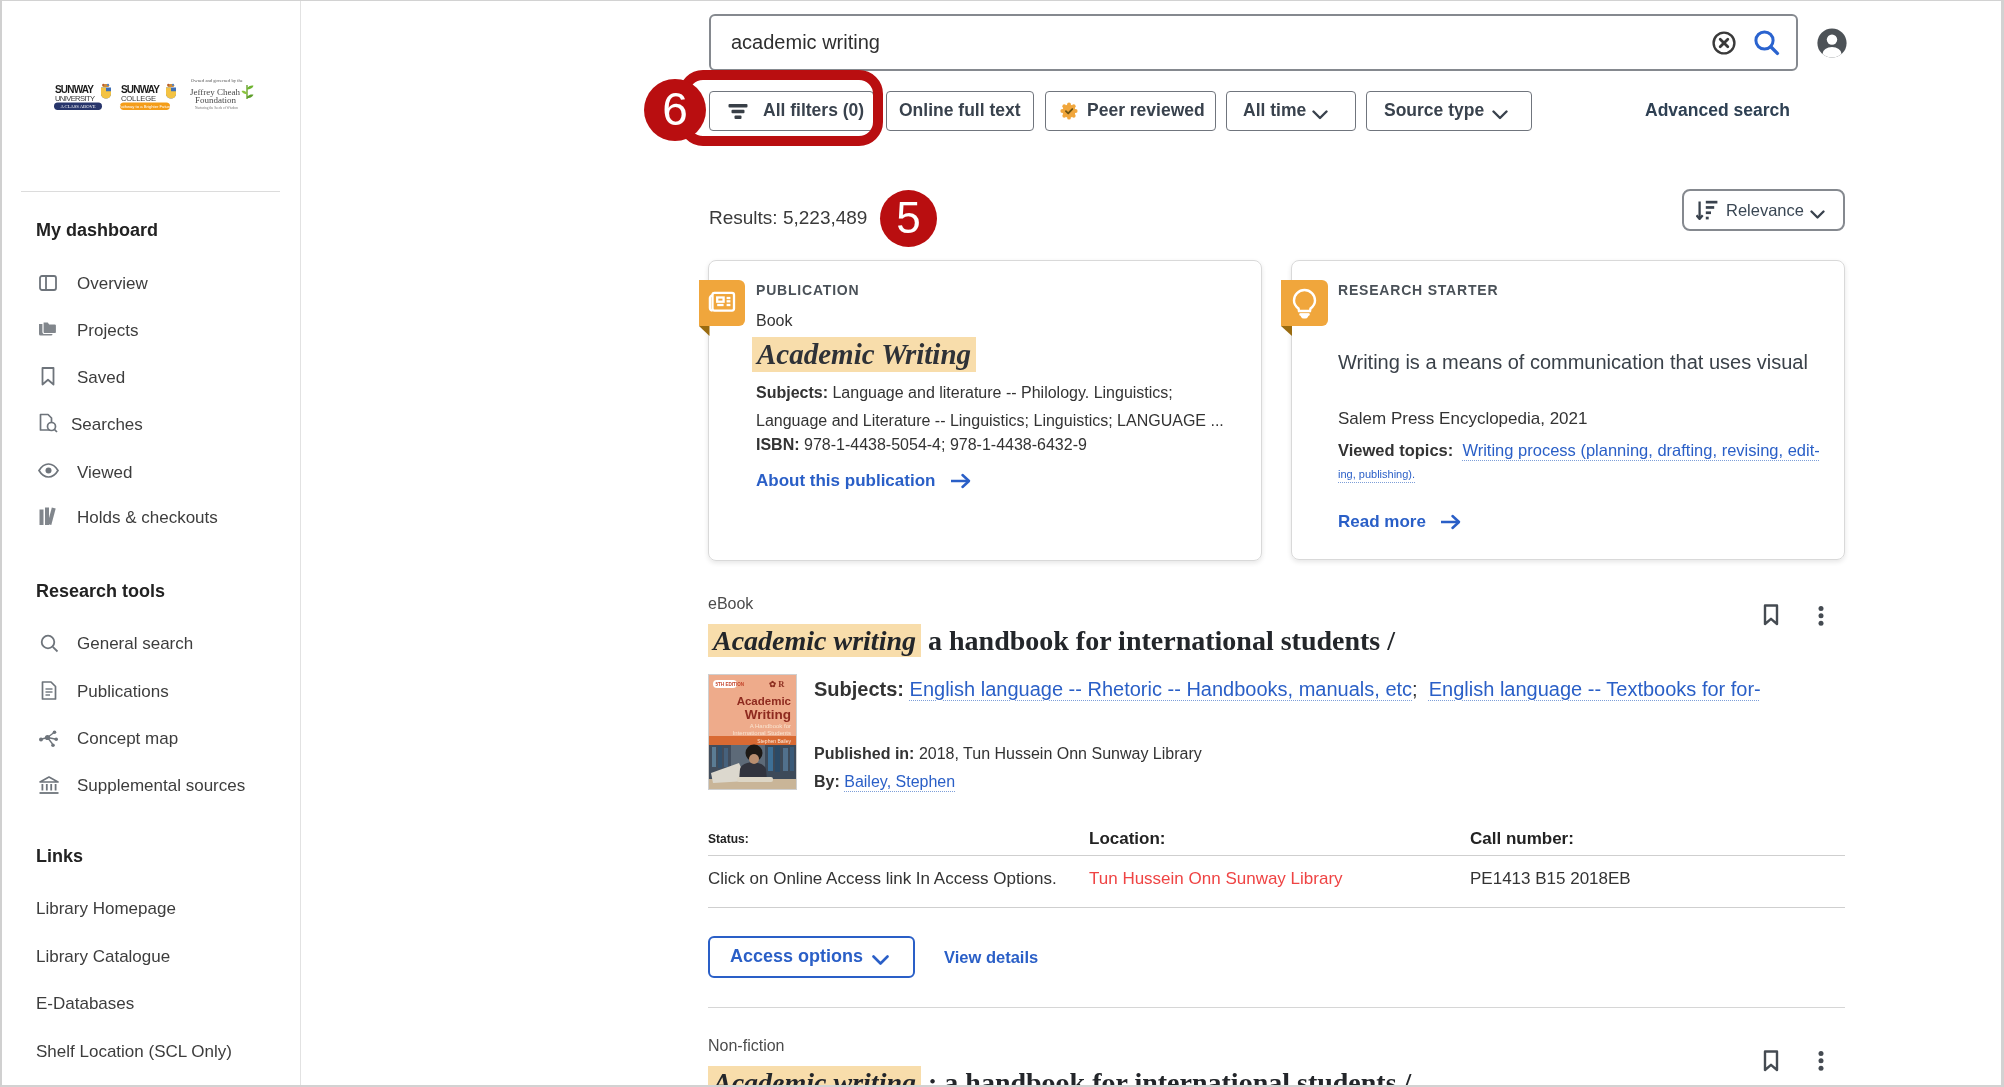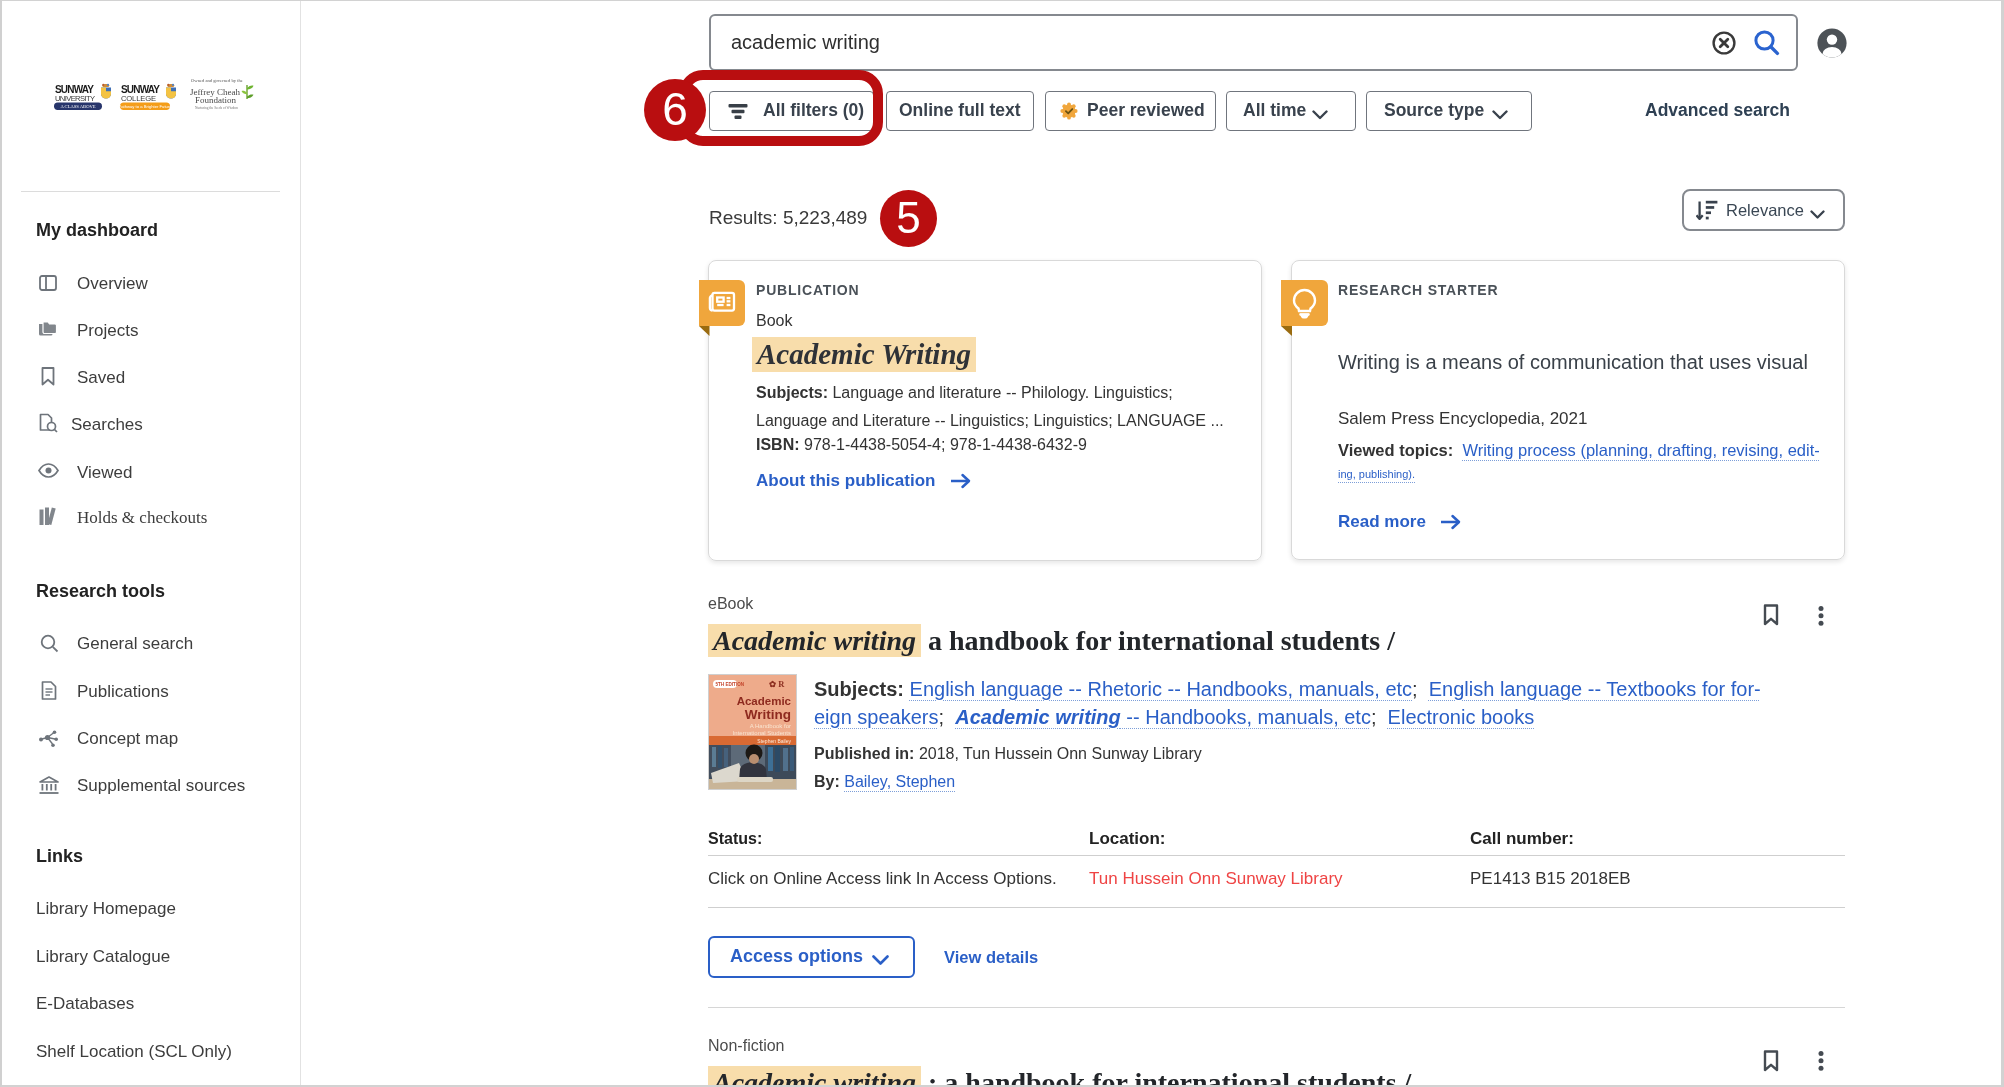--- a/index.html
+++ b/index.html
@@ -87,21 +87,21 @@
         <circle cx="10.5" cy="7.5" r="3" fill="#6e747b"></circle>
       </svg></div>
 <div class="row" style="left:77px;top:463px;font-size:17px;color:#3d3d3d;">Viewed</div>
 <div class="icon" style="left:39px;top:507px;"><svg width="21" height="19" viewBox="0 0 21 19">
         <rect x="0.5" y="2.5" width="4" height="15.5" fill="#81868c"></rect>
         <rect x="6" y="0.5" width="4" height="17.5" fill="#81868c"></rect>
         <g transform="rotate(15 14.5 2)">
           <rect x="12.5" y="1" width="4" height="17" fill="#81868c"></rect>
         </g>
       </svg></div>
-<div class="row" style="left:77px;top:508px;font-size:17px;color:#3d3d3d;font-family:Liberation Serif, serif;">Holds &amp; checkouts</div>
+<div class="row" style="left:77px;top:508px;font-size:17px;color:#3d3d3d;">Holds &amp; checkouts</div>
 <div class="row b" style="left:36px;top:581px;font-size:18px;color:#222;">Research tools</div>
 <div class="icon" style="left:40px;top:634px;"><svg width="19" height="19" viewBox="0 0 19 19">
         <circle cx="8" cy="8" r="6.3" fill="none" stroke="#6e747b" stroke-width="1.8"></circle>
         <line x1="12.8" y1="12.8" x2="17.5" y2="17.5" stroke="#6e747b" stroke-width="1.8"></line>
       </svg></div>
 <div class="row" style="left:77px;top:634px;font-size:17px;color:#3d3d3d;">General search</div>
 <div class="icon" style="left:41px;top:681px;"><svg width="16" height="19" viewBox="0 0 16 19">
         <path d="M1.5 1 H10 l4.5 4.5 V18 H1.5 Z" fill="none" stroke="#6e747b" stroke-width="1.7" stroke-linejoin="round"></path>
         <line x1="4.5" y1="8" x2="11.5" y2="8" stroke="#6e747b" stroke-width="1.4"></line>
         <line x1="4.5" y1="11" x2="11.5" y2="11" stroke="#6e747b" stroke-width="1.4"></line>
@@ -305,25 +305,24 @@
 <text x="60" y="12" font-size="8.5" fill="#8c2e20" font-family="Liberation Serif" font-weight="bold">✿ R</text>
 <text x="82" y="30" font-size="11.5" text-anchor="end" fill="#8e2a1f" font-weight="bold" font-family="Liberation Sans">Academic</text>
 <text x="82" y="44" font-size="13.5" text-anchor="end" fill="#8e2a1f" font-weight="bold" font-family="Liberation Sans">Writing</text>
 <text x="82" y="52.5" font-size="6" text-anchor="end" fill="#f9e4d0" font-family="Liberation Sans">A Handbook for</text>
 <text x="82" y="59.5" font-size="6" text-anchor="end" fill="#f9e4d0" font-family="Liberation Sans">International Students</text>
 <text x="82" y="67.5" font-size="5" text-anchor="end" fill="#fce9d8" font-family="Liberation Sans">Stephen Bailey</text>
 </svg></div>
 <div class="abs" style="left:708px;top:674px;width:89px;height:116px;border:1px solid #cfcfcf;"></div>
 
 <div class="row" style="left:814px;top:677px;font-size:20px;line-height:24px;color:#333;"><span class="b">Subjects:</span> <span class="link dot">English language -- Rhetoric -- Handbooks, manuals, etc</span>;&nbsp; <span class="link dot">English language -- Textbooks for for-</span></div>
-<div class="row" style="left:814px;top:705px;font-size:20px;line-height:24px;color:#333;"><span class="link dot">eign speakers</span>;&nbsp; <span class="link dot b" style="font-style:italic;">Academic writing</span><span class="link dot"> -- Handbooks, manuals, etc</span>;&nbsp; <span class="link dot">Electronic books</span></div>
 <div class="row" style="left:814px;top:744px;font-size:16px;line-height:19px;color:#333;"><span class="b">Published in:</span> 2018, Tun Hussein Onn Sunway Library</div>
 <div class="row" style="left:814px;top:772px;font-size:16px;line-height:19px;color:#333;"><span class="b">By:</span> <span class="link dot">Bailey, Stephen</span></div>
 
-<div class="row b" style="left:708px;top:829px;font-size:16px;line-height:20px;color:#222;">Status:</div>
+<div class="row b" style="left:708px;top:829px;font-size:12px;line-height:20px;color:#222;">Status:</div>
 <div class="row b" style="left:1089px;top:829px;font-size:17px;line-height:20px;color:#222;">Location:</div>
 <div class="row b" style="left:1470px;top:829px;font-size:17px;line-height:20px;color:#222;">Call number:</div>
 <div class="abs" style="left:708px;top:855px;width:1137px;height:1px;background:#cfcfcf;"></div>
 <div class="row" style="left:708px;top:869px;font-size:17px;color:#333;">Click on Online Access link In Access Options.</div>
 <div class="row" style="left:1089px;top:869px;font-size:17px;color:#ef4444;">Tun Hussein Onn Sunway Library</div>
 <div class="row" style="left:1470px;top:869px;font-size:17px;color:#333;">PE1413 B15 2018EB</div>
 <div class="abs" style="left:708px;top:907px;width:1137px;height:1px;background:#cfcfcf;"></div>
 
 <div class="abs" style="left:708px;top:936px;width:207px;height:42px;border:2px solid #2a5fc7;border-radius:6px;"></div>
 <div class="row b link" style="left:730px;top:946px;font-size:18px;">Access options</div>

